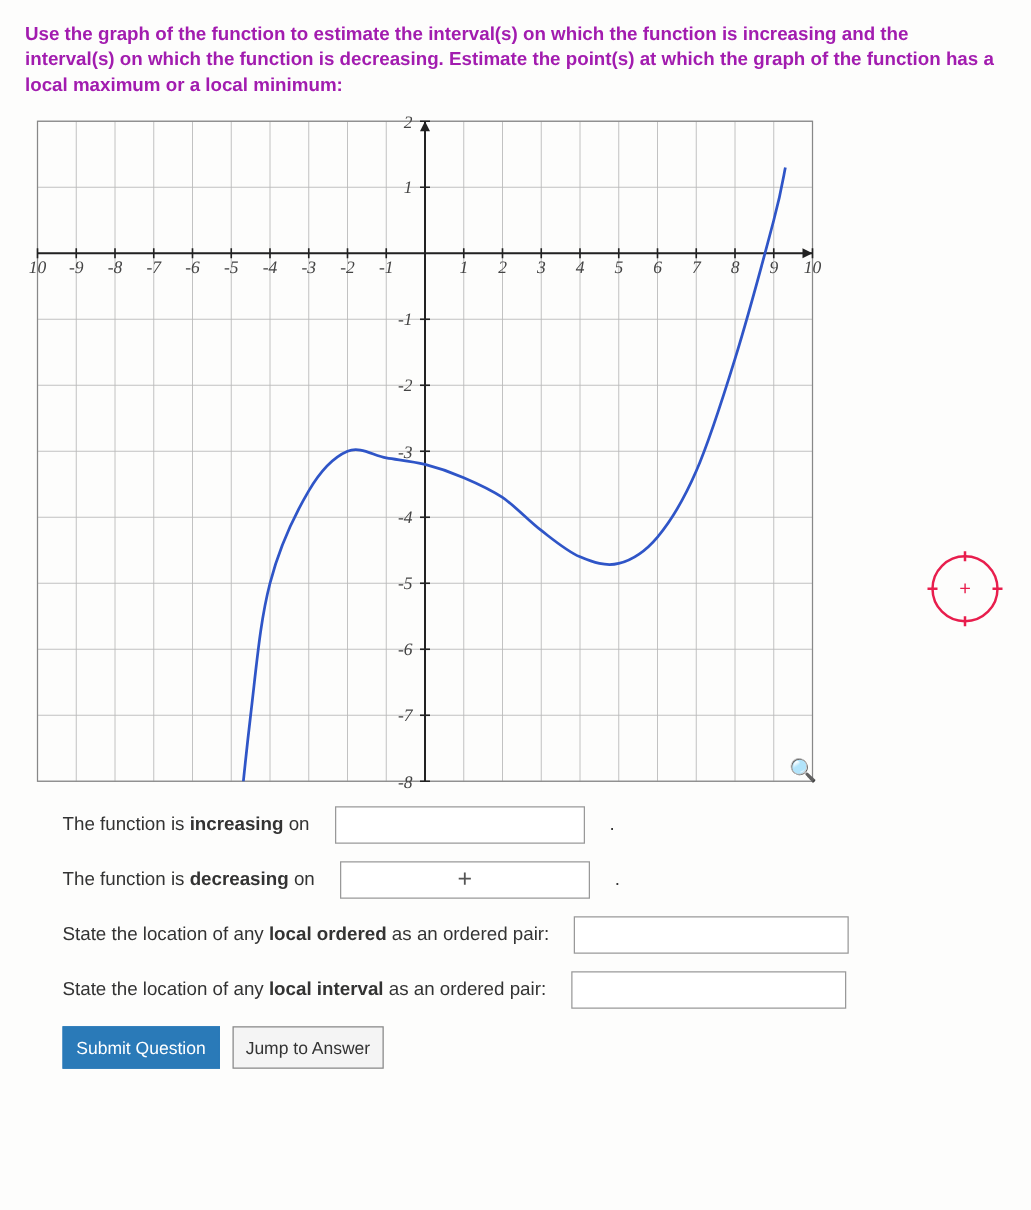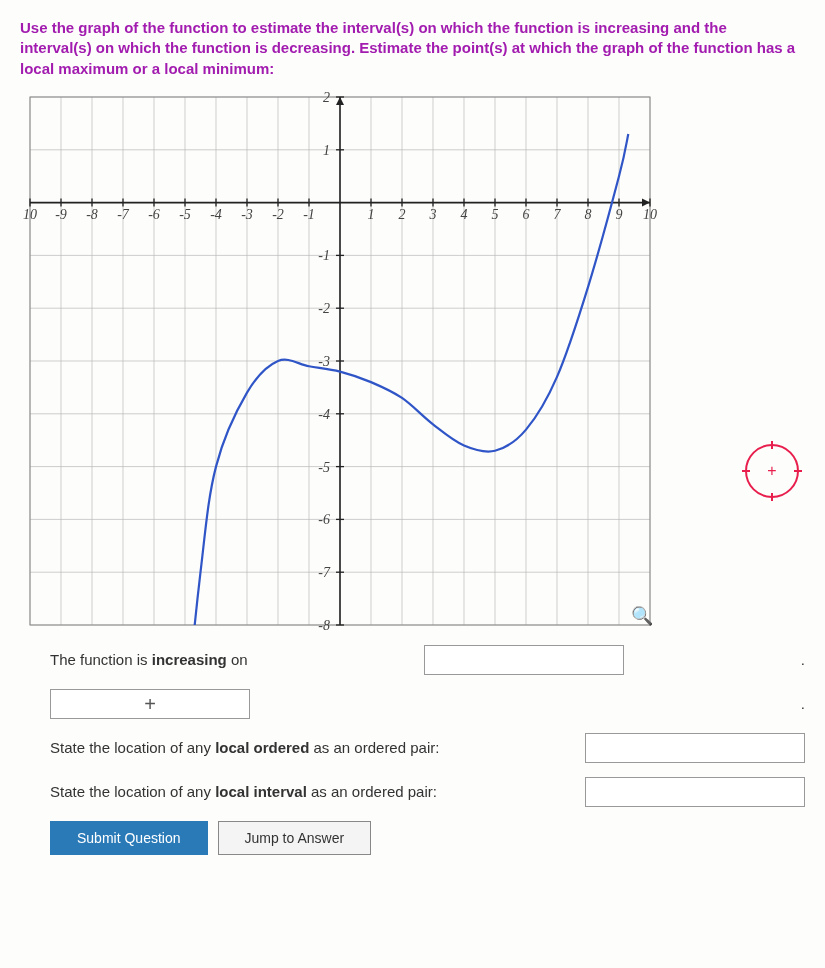--- a/index.html
+++ b/index.html
@@ -47,21 +47,20 @@
     padding-left: 30px;
     font-size: 15px;
     color: #333;
   }
   .row {
     margin: 14px 0;
     display:flex;
     align-items:center;
     flex-wrap: wrap;
     gap: 20px;
-    justify-content: space-between;
   }
   .row .label { white-space: nowrap; }
   .row strong, .strong { font-weight: 700; }
   .answer-box {
     display:inline-block;
     min-width: 200px;
     height: 30px;
     border: 1px solid #999;
     background: #fff;
     padding: 3px 6px;
@@ -94,21 +93,21 @@
     font-size: 14px;
   }
   .btn-row {
     margin-top: 12px;
     display:flex;
     gap:10px;
     align-items:center;
   }
   .btn {
     display:inline-block;
-    padding: 8px 26px;
+    padding: 8px 10px;
     font-size: 14px;
     border: 1px solid #888;
     cursor: pointer;
   }
   .btn-submit {
     background: #2a7ab8;
     color: #fff;
     border-color:#2a7ab8;
   }
   .btn-jump {
@@ -246,20 +245,23 @@
 
     <div class="row">
       <span class="label">
         <span>The function is </span><strong>increasing</strong><span> on</span>
       </span>
       <span class="answer-box"></span>
       <span>.</span>
     </div>
 
     <div class="row">
+      <span class="label">
+        <span>The function is </span><strong>decreasing</strong><span> on</span>
+      </span>
       <span class="answer-box">
         <span class="plus-center">+</span>
       </span>
       <span>.</span>
     </div>
 
     <div class="row">
       <span class="label">
         <span>State the location of any </span><strong>local ordered</strong><span> as an ordered pair:</span>
       </span>

